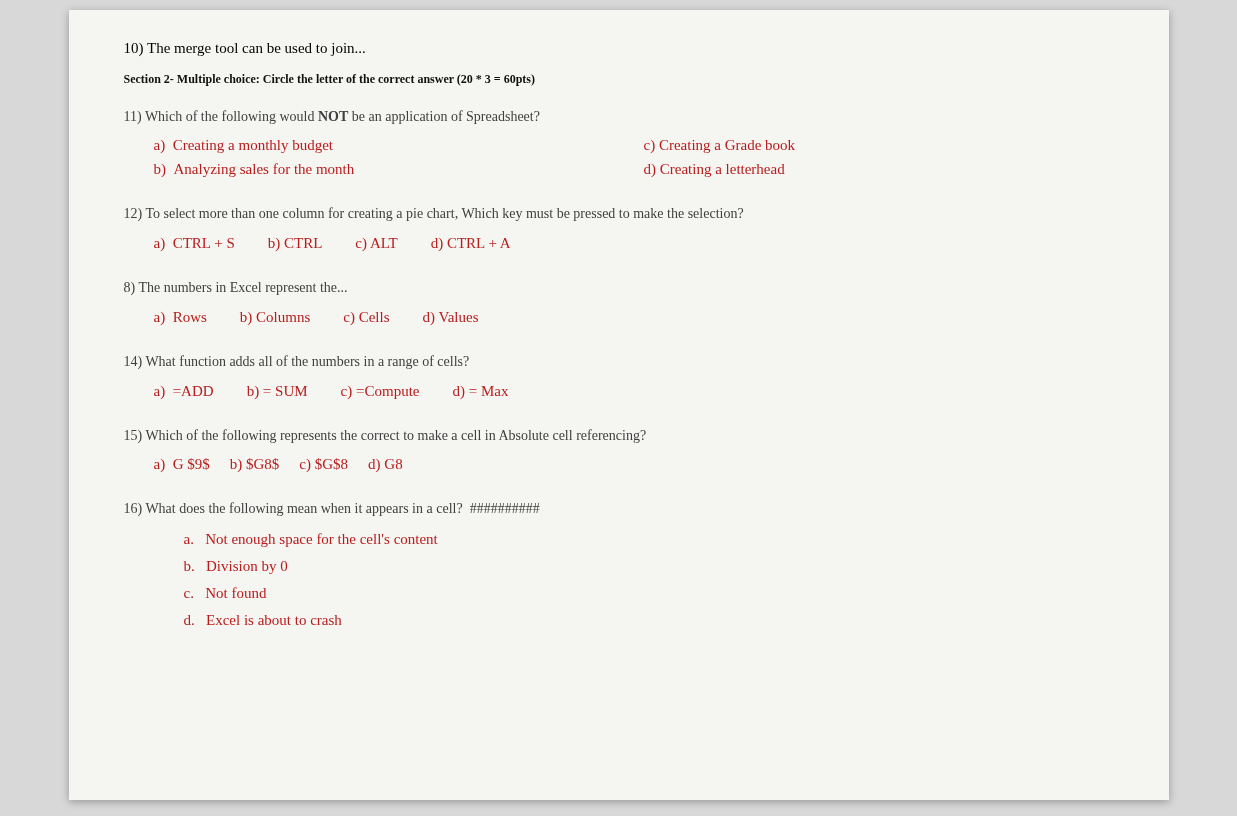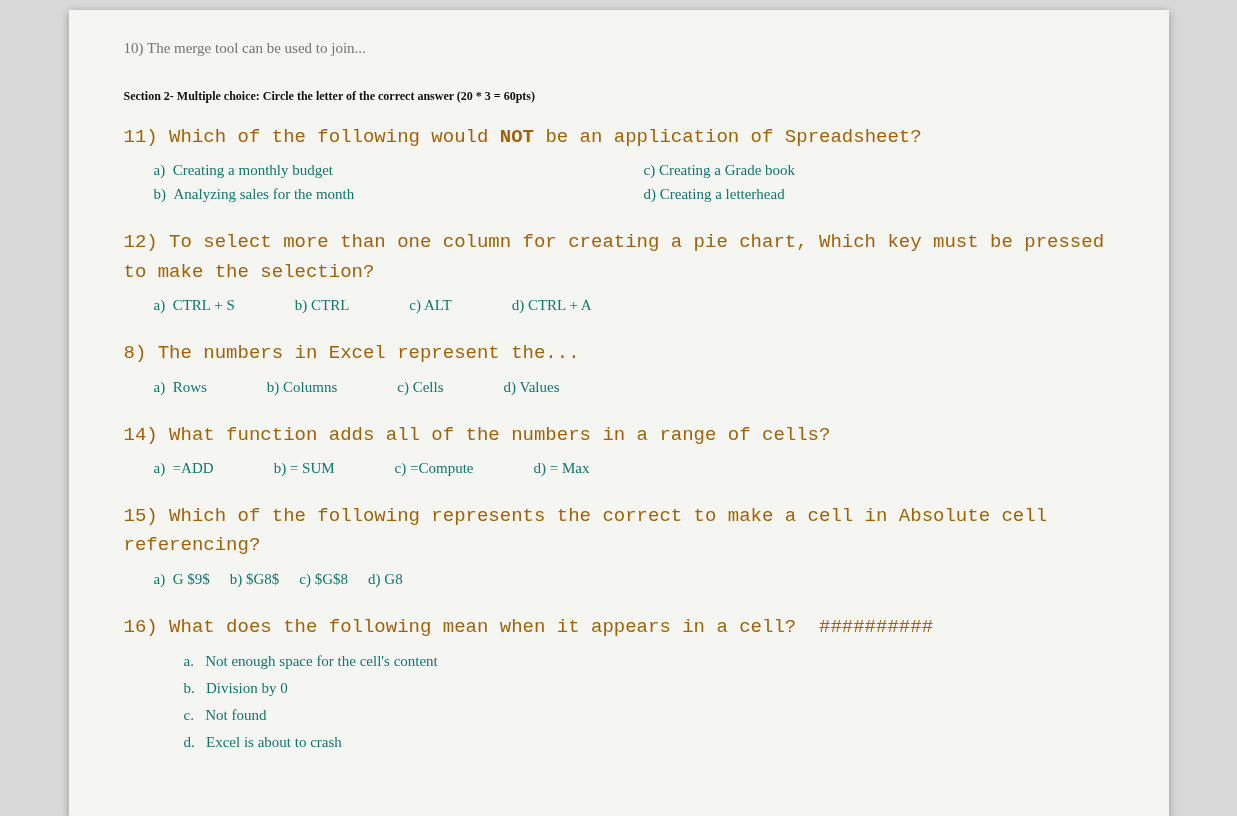--- a/index.html
+++ b/index.html
@@ -22,68 +22,67 @@
       background-color: #f5f5f2;
       width: 1100px;
       min-height: 790px;
       padding: 30px 55px 40px 55px;
       position: relative;
       box-shadow: 0 2px 8px rgba(0,0,0,0.3);
     }
 
     .top-line {
       font-size: 15px;
-      color: #737373;
-      margin-bottom: 31px;
+      color: #000000;
+      margin-bottom: 14px;
     }
 
     .section-header {
       font-size: 12px;
       font-weight: bold;
       color: #111;
       margin-bottom: 18px;
       line-height: 1.4;
     }
 
     .question-block {
       margin-bottom: 22px;
     }
 
     .question-text {
-      font-size: 19px;
-      color: #a16207;
+      font-size: 14px;
+      color: #404040;
       line-height: 1.55;
       margin-bottom: 6px;
-      font-family: Liberation Mono, monospace;
     }
 
     .question-text .bold {
       font-weight: bold;
     }
 
     .answers-grid {
       display: grid;
       margin-top: 4px;
       padding-left: 30px;
     }
 
     .answers-two-col {
       grid-template-columns: 1fr 1fr;
       column-gap: 20px;
     }
 
     .answer-item {
       font-size: 15px;
-      color: #0f766e;
+      color: #b91c1c;
       line-height: 1.6;
     }
 
     .answers-inline {
       display: flex;
-      gap: 60px;
+      gap: 33px;
       padding-left: 30px;
       margin-top: 4px;
       flex-wrap: wrap;
     }
 
     .answers-inline-tight {
       display: flex;
       gap: 20px;
       padding-left: 30px;
       margin-top: 4px;

